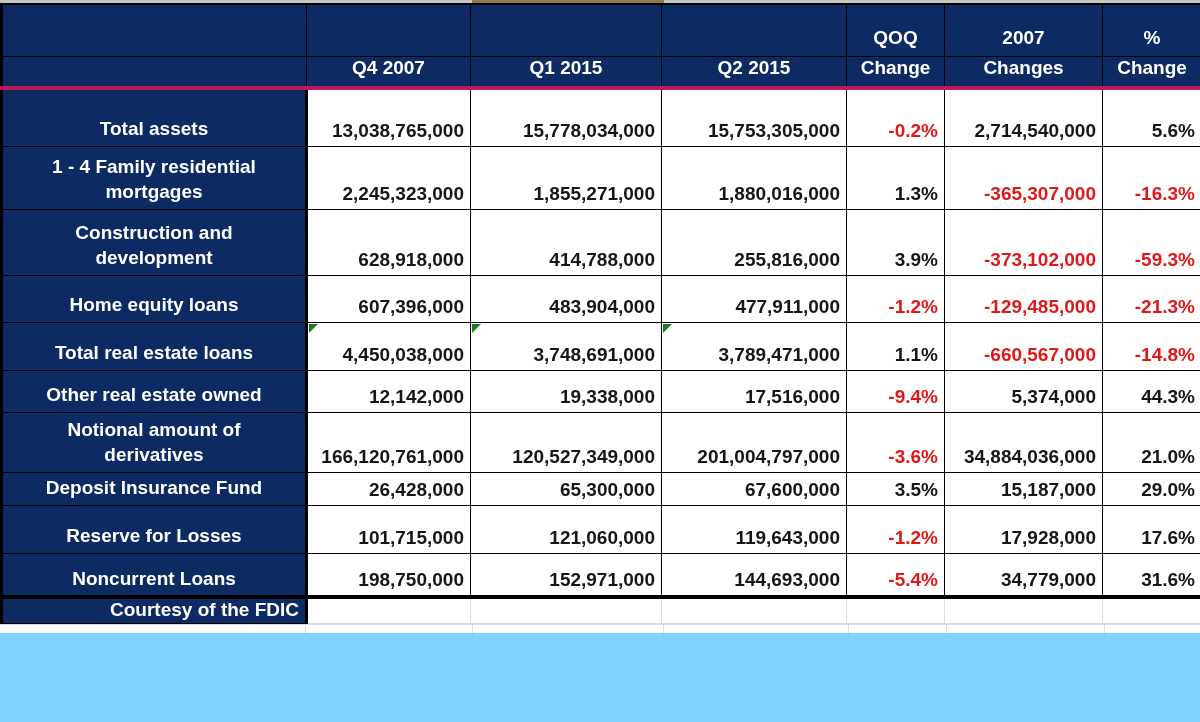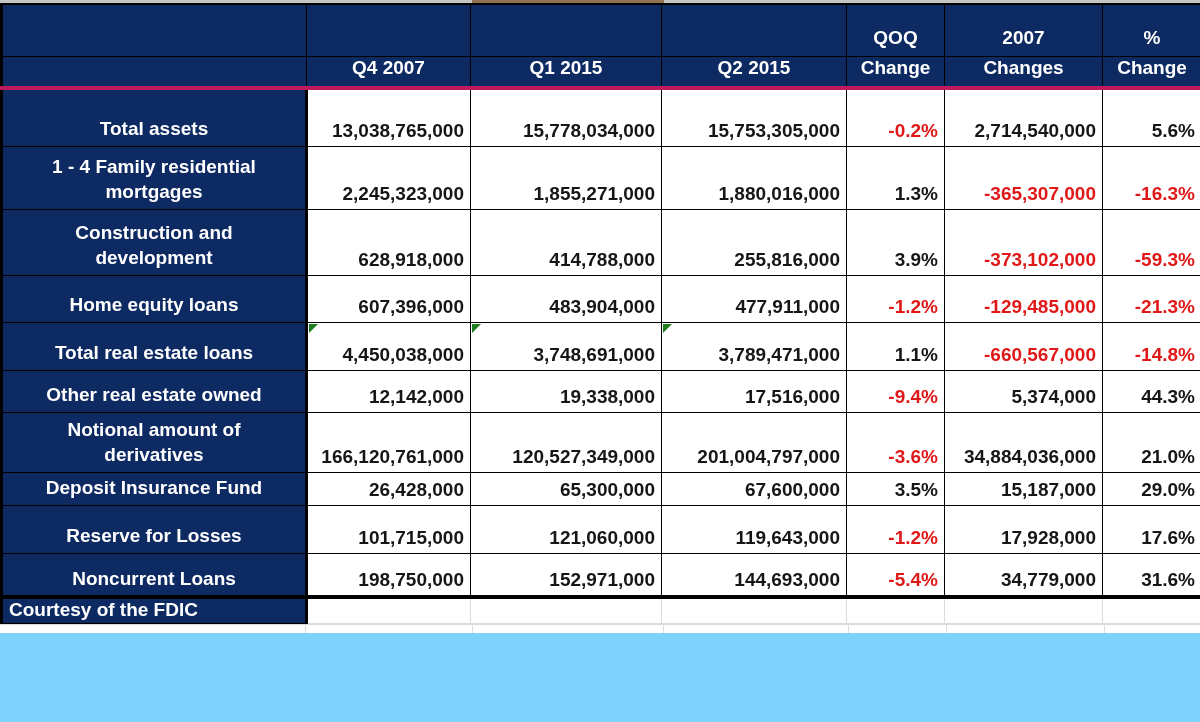--- a/index.html
+++ b/index.html
@@ -36,21 +36,21 @@
   thead tr.h2 td{border-bottom:4px solid #be185d;}
   tbody tr.last td{border-bottom:4px solid #000;margin-top:20px;}
   
   .flag{
     position:absolute;top:1px;left:1px;width:0;height:0;
     border-top:9px solid #1e7b1e;border-right:9px solid transparent;
   }
   
   td.ftr-lbl{
     background:#0e2a63;color:#ffffff;font-weight:bold;font-size:19px;
-    text-align:left;vertical-align:middle;padding:0 6px 2px 6px;
+    text-align:right;vertical-align:middle;padding:0 6px 2px 6px;
     border:1px solid #000;border-right:3px solid #000;
   }
   td.ftr-cell{background:#ffffff;border:1px solid #dcdcdc;border-top:none;}
   
   .bstrip{position:relative;height:8px;background:#fff;border-top:1px solid #dcdcdc;}
   .bstrip .gl{position:absolute;top:0;width:1px;height:8px;background:#dcdcdc;}
 </style>
 </head>
 <body>
 

